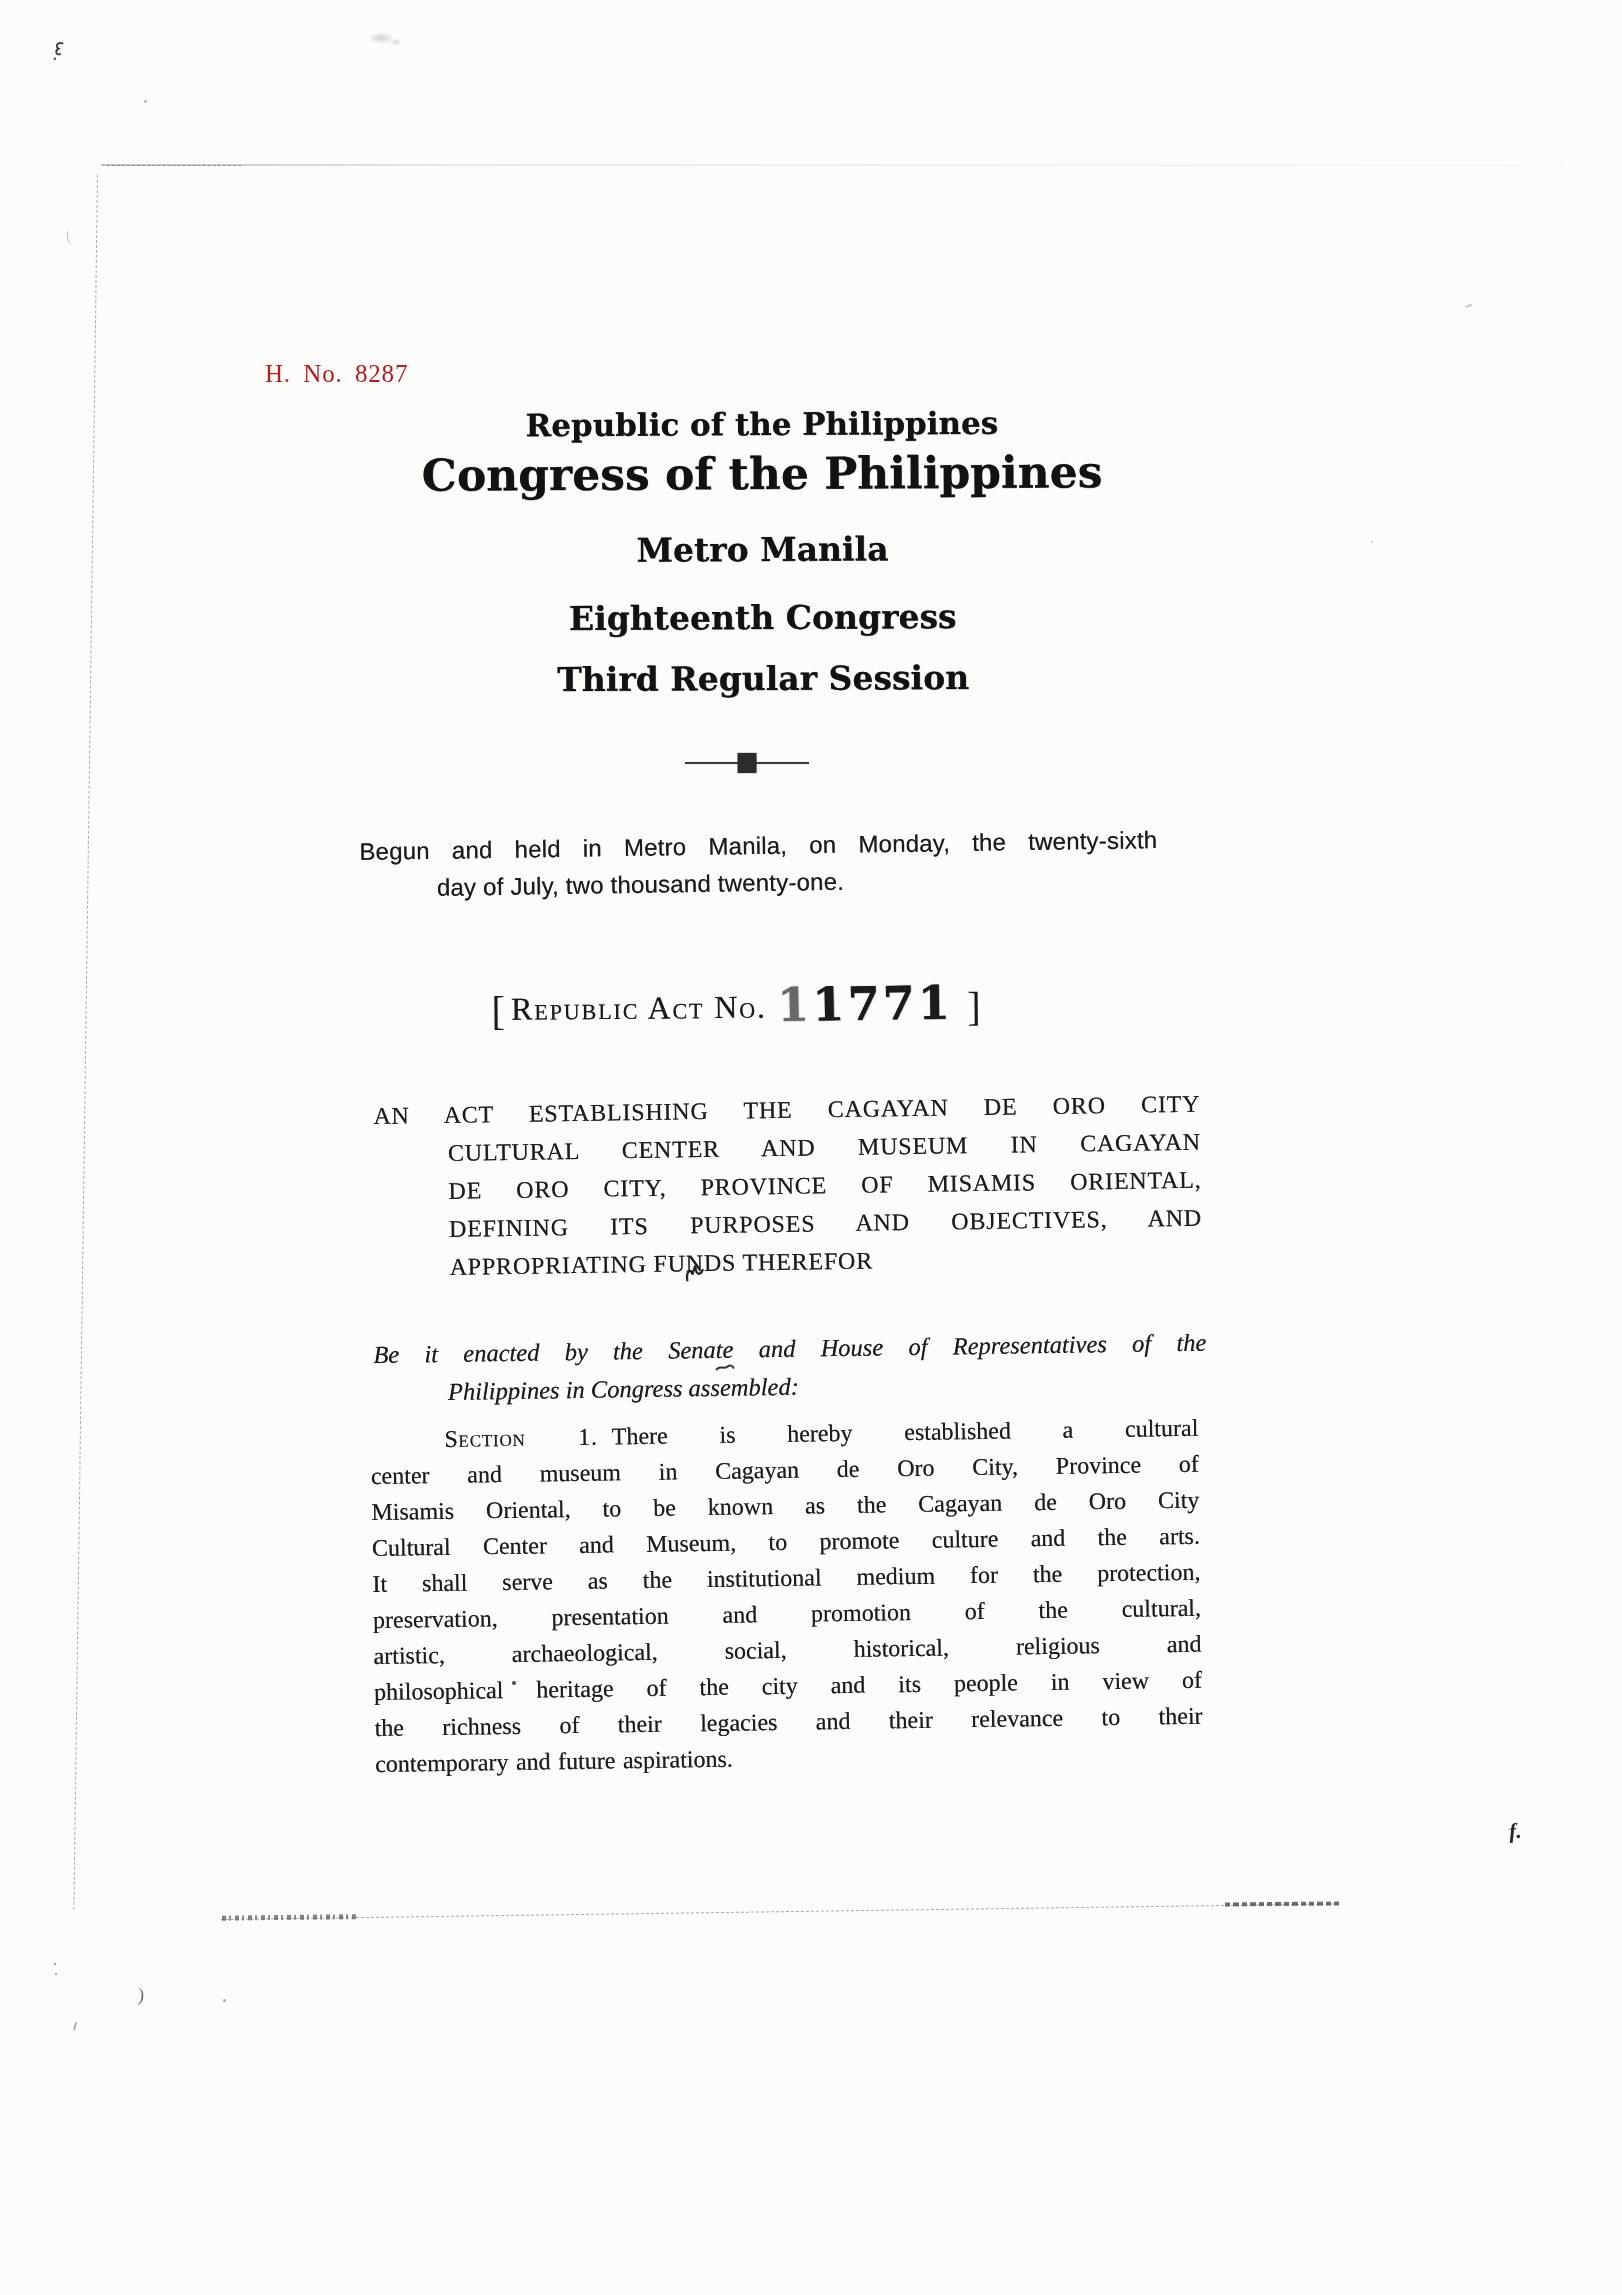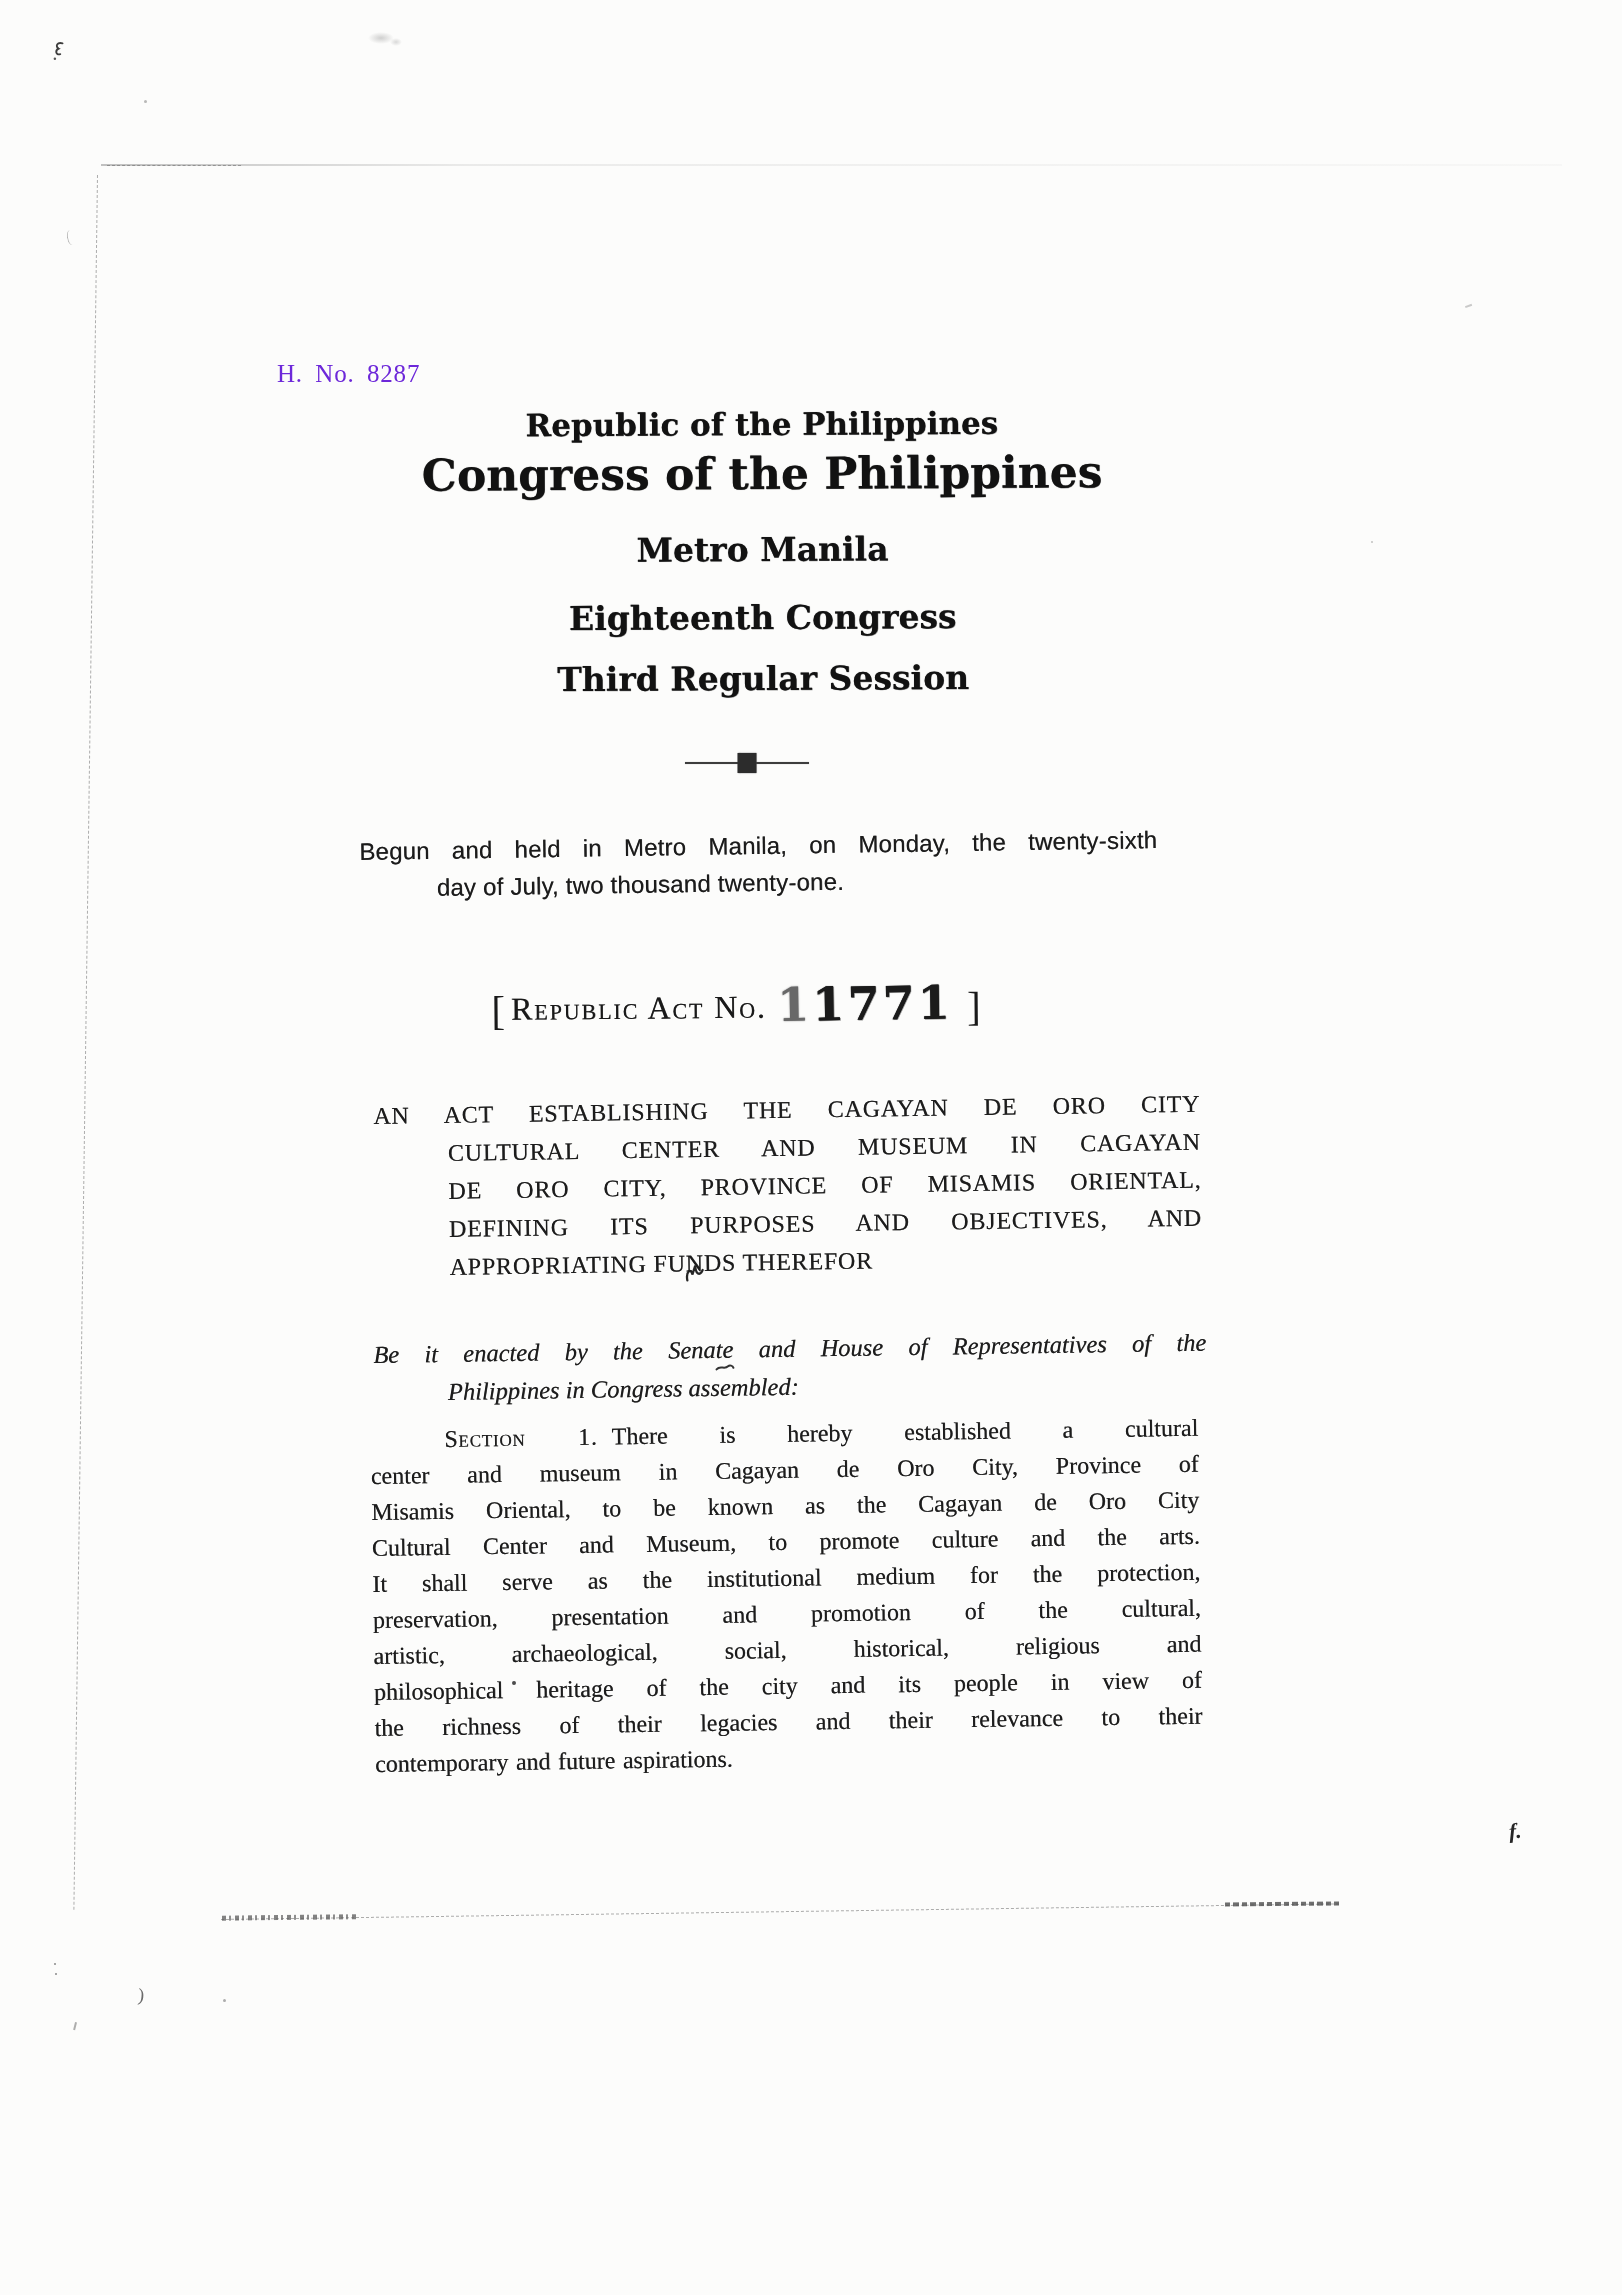--- a/index.html
+++ b/index.html
@@ -8,21 +8,21 @@
     background:#fcfcfb;
     position:relative;
     overflow:hidden;
     font-family:"Liberation Serif","DejaVu Serif",serif;
     color:#1e1e1e;
   }
   .abs{position:absolute;}
   .ink{text-shadow:0.3px 0 0 rgba(25,25,25,.7);}
 
   
-  #hno{left:277px;top:360px;font-size:25px;letter-spacing:0.8px;word-spacing:5.4px;color:#6d28d9;}
+  #hno{left:265px;top:360px;font-size:25px;letter-spacing:0.8px;word-spacing:5.4px;color:#b91c1c;}
   #header{left:291px;top:405px;width:943px;text-align:center;transform:rotate(-0.3deg);}
   .blackletter{
     font-family:"DejaVu Serif",serif;font-weight:bold;color:#121212;
     text-shadow:0 0 0.8px rgba(0,0,0,.45), 0.4px 0.4px 0 rgba(0,0,0,.35);
   }
   .h1{font-size:31px;line-height:38px;}
   .h2{font-size:44px;line-height:51px;margin-top:4.6px;}
   .h3{font-size:33px;line-height:40px;margin-top:31px;}
   .h4{font-size:33px;line-height:40px;margin-top:28px;}
   .h5{font-size:33px;line-height:40px;margin-top:21.5px;}

